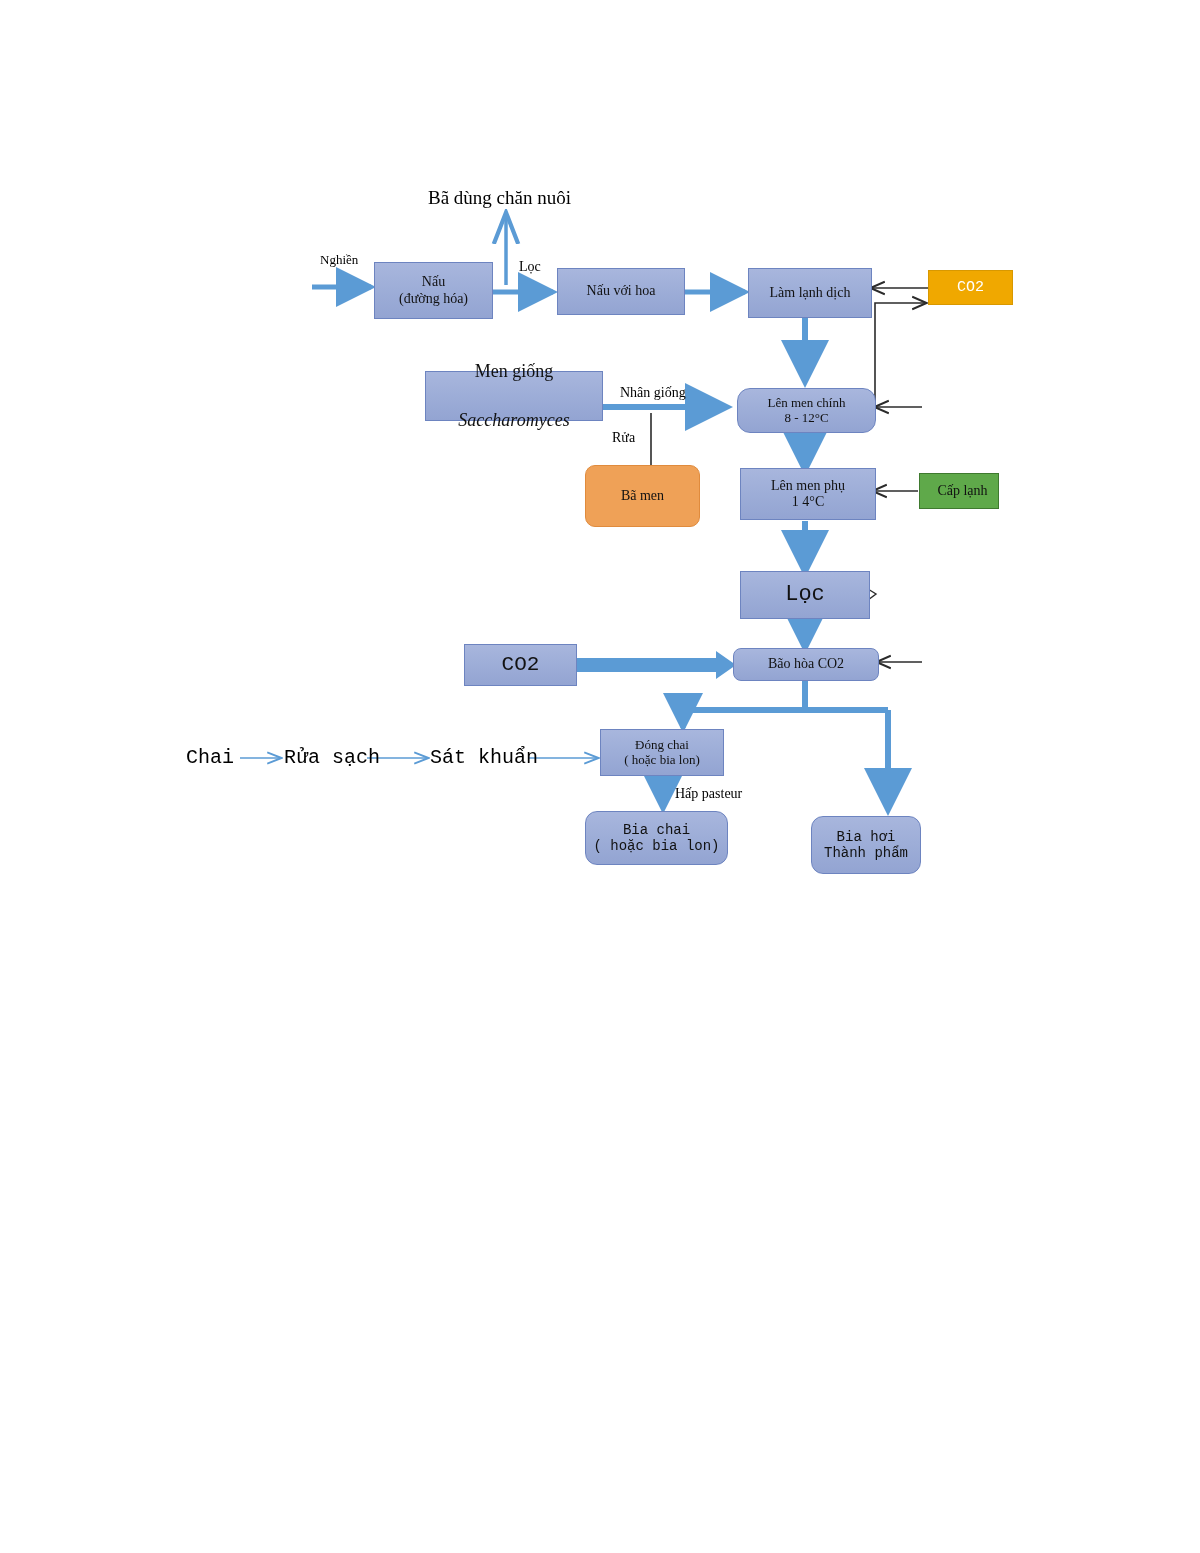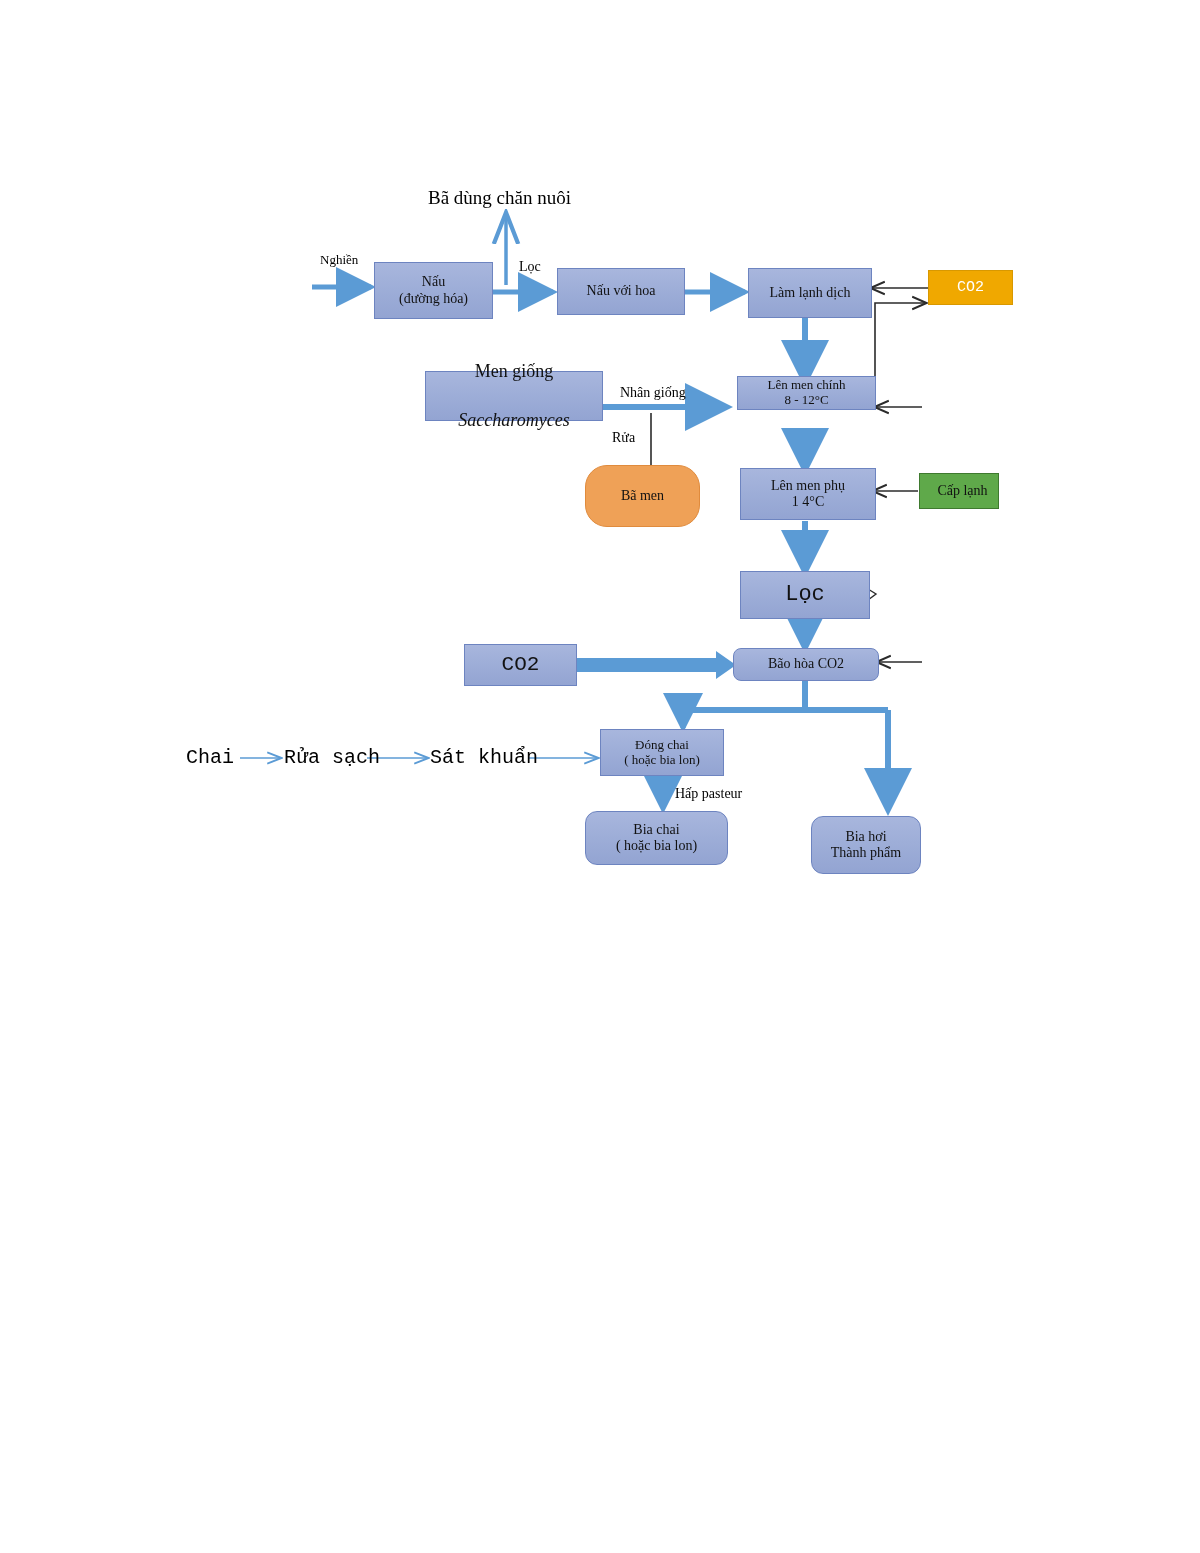--- a/index.html
+++ b/index.html
@@ -39,35 +39,36 @@
     z-index: 5;
   }
   .node-blue {
     background: linear-gradient(180deg, #a8b6dd 0%, #9eaed8 45%, #93a4d2 100%);
     border: 1px solid #6d84c0;
     color: #111111;
   }
   .node-orange {
     background: #efa157;
     border: 1px solid #e08b3d;
-    border-radius: 22px;
+    border-radius: 10px;
     color: #111111;
   }
   .node-gold {
     background: #f0a800;
     border: 1px solid #d89800;
     color: #ffffff;
   }
   .node-green {
     background: #5fa94a;
     border: 1px solid #3f7a2f;
     color: #111111;
   }
   .rounded {
     border-radius: 12px;
+    font-family: Liberation Mono, monospace;
   }
   .node .line {
     display: block;
     white-space: nowrap;
   }
   .italic { font-style: italic; }
   .sans { font-family: Liberation Mono, monospace; }
 
   .edge-label {
     position: absolute;
@@ -165,21 +166,21 @@
 
   <div class="node node-gold sans" style="left:928px; top:270px; width:85px; height:35px; font-size:15px;">
     <span class="line">CO2</span>
   </div>
 
   <div class="node node-blue" style="left:425px; top:371px; width:178px; height:50px; font-size:18px;gap:28px;">
     <span class="line">Men giống</span>
     <span class="line italic">Saccharomyces</span>
   </div>
 
-  <div class="node node-blue" style="left:737px; top:376px; width:139px; height:34px; font-size:13px;">
+  <div class="node node-blue" style="left:737px; top:388px; width:139px; height:45px; font-size:13px;border-radius:13px;">
     <span class="line">Lên men chính</span>
     <span class="line">8 - 12°C</span>
   </div>
 
   <div class="node node-orange" style="left:585px; top:465px; width:115px; height:62px; font-size:14px;">
     <span class="line">Bã men</span>
   </div>
 
   <div class="node node-blue" style="left:740px; top:468px; width:136px; height:52px; font-size:14px;">
     <span class="line">Lên men phụ</span>

